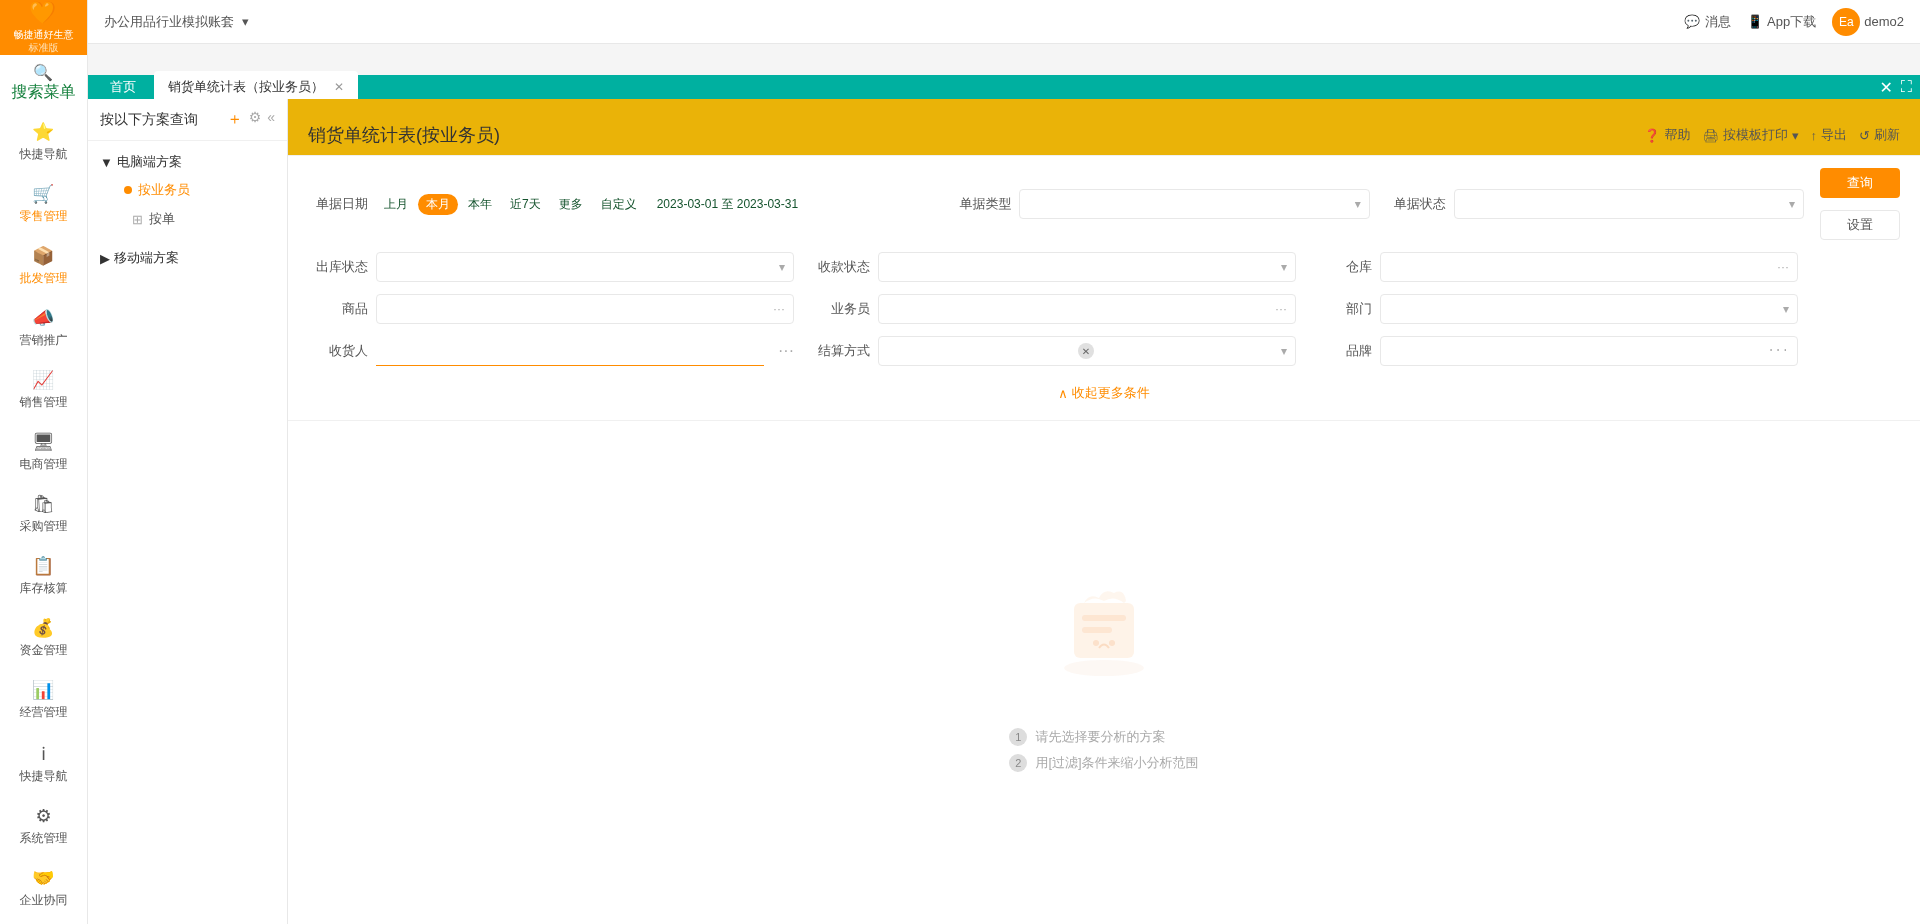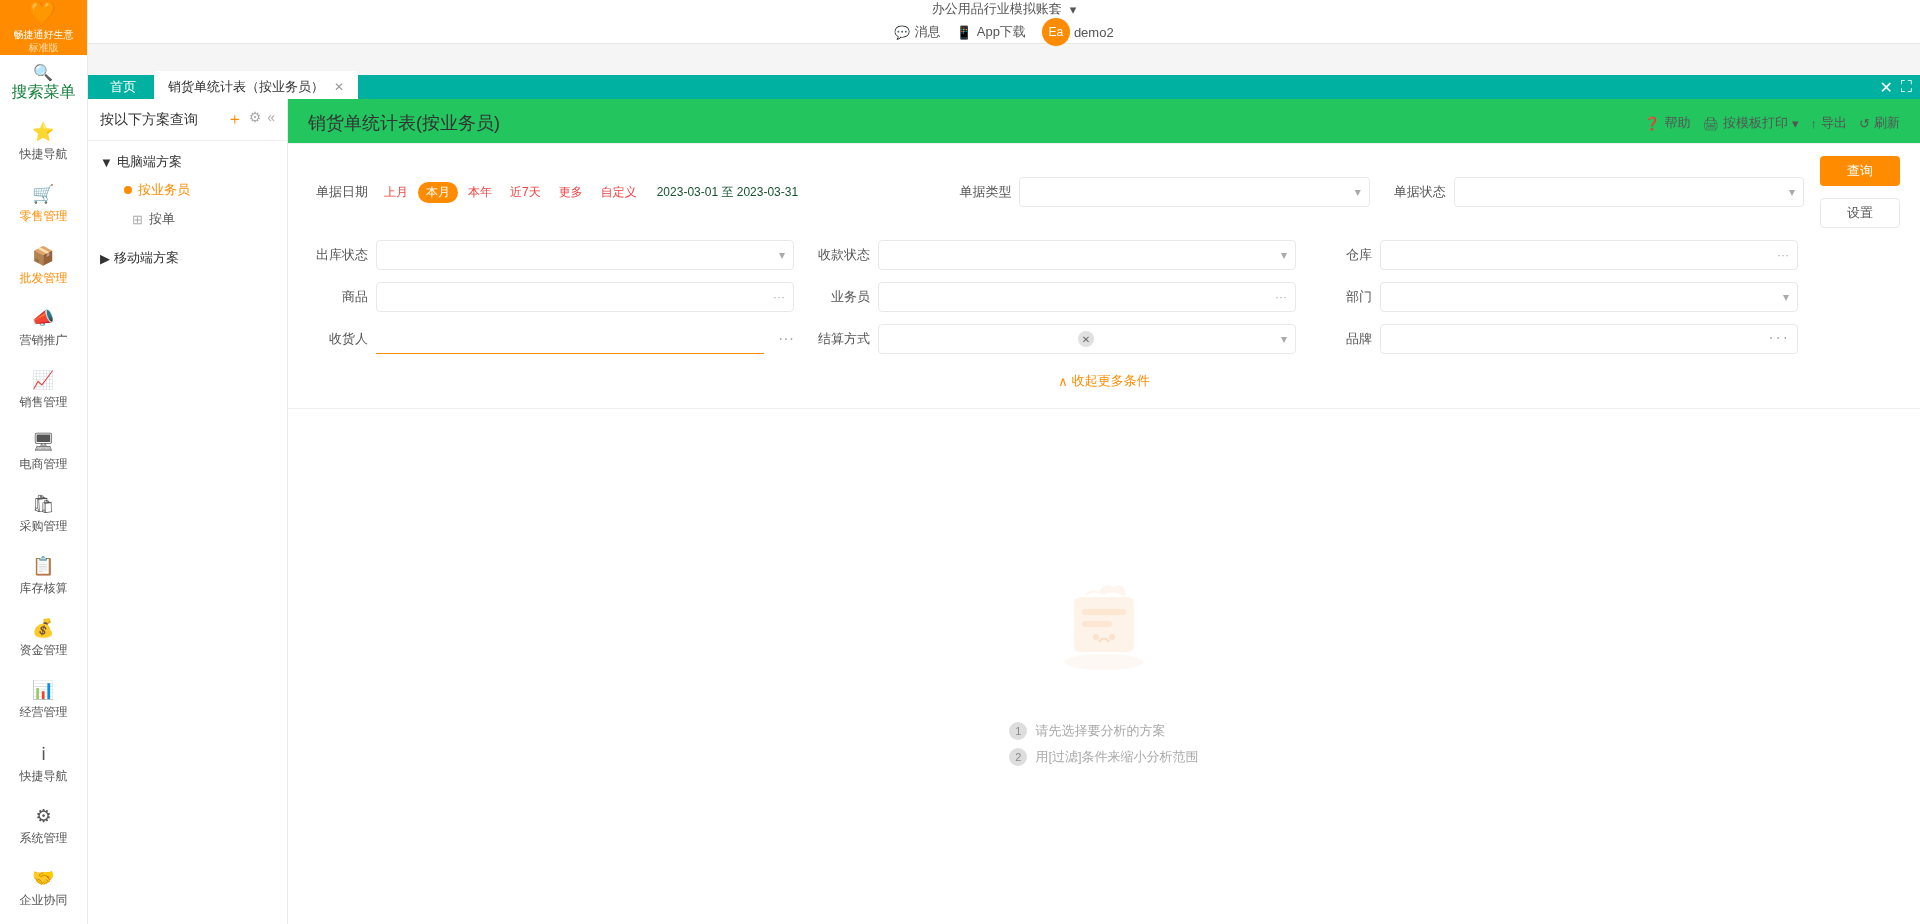--- a/index.html
+++ b/index.html
@@ -11,21 +11,21 @@
     .sidebar-logo .logo-icon { font-size: 22px; margin-bottom: 2px; }
     .sidebar-item { width: 88px; padding: 10px 5px; display: flex; flex-direction: column; align-items: center; cursor: pointer; color: #555; font-size: 12px; border-bottom: none; }
     .sidebar-item .s-icon { font-size: 18px; margin-bottom: 3px; }
     .sidebar-item.special { color: #ff8c00; }
     .sidebar-search { padding: 8px 5px; width: 88px; display: flex; flex-direction: column; align-items: center; cursor: pointer; color: #555; font-size: 12px; }
 
     
     .main { flex: 1; display: flex; flex-direction: column; overflow: hidden; }
 
     
-    .top-header { height: 44px; background: #fff; display: flex; align-items: center; justify-content: space-between; padding: 0 16px; border-bottom: 1px solid #e8e8e8; flex-shrink: 0; flex-direction: column; }
+    .top-header { height: 44px; background: #fff; display: flex; align-items: center; justify-content: space-between; padding: 0 16px; border-bottom: 1px solid #e8e8e8; flex-shrink: 0; }
     .top-header-left { display: flex; align-items: center; gap: 8px; color: #555; font-size: 13px; cursor: pointer; }
     .top-header-right { display: flex; align-items: center; gap: 16px; font-size: 13px; color: #555; }
     .top-header-right .header-btn { display: flex; align-items: center; gap: 4px; cursor: pointer; }
     .top-header-right .avatar { width: 28px; height: 28px; border-radius: 50%; background: #ff8c00; display: flex; align-items: center; justify-content: center; color: #fff; font-size: 12px; }
 
     
     .tab-bar { height: 24px; background: #00b0a0; display: flex; align-items: center; padding: 0 8px; flex-shrink: 0; gap: 4px; margin-top: 31px; }
     .tab-item { height: 32px; padding: 0 14px; display: flex; align-items: center; gap: 6px; cursor: pointer; font-size: 13px; border-radius: 4px 4px 0 0; }
     .tab-item.home { background: transparent; color: #fff; }
     .tab-item.active { background: #fff; color: #333; }
@@ -48,33 +48,33 @@
     .scheme-item.active { color: #ff8c00; }
     .scheme-item .scheme-dot { width: 8px; height: 8px; border-radius: 50%; background: #ff8c00; display: inline-block; }
     .scheme-sub-item { display: flex; align-items: center; gap: 6px; padding: 5px 12px 5px 32px; cursor: pointer; font-size: 13px; color: #555; }
     .mobile-section { padding: 4px 12px; }
     .mobile-section-title { display: flex; align-items: center; gap: 4px; font-size: 13px; color: #333; cursor: pointer; padding: 4px 0; }
 
     
     .content-panel { flex: 1; display: flex; flex-direction: column; overflow: hidden; background: #fff; }
 
     
-    .page-title-bar { padding: 12px 20px 8px; display: flex; align-items: center; justify-content: space-between; background: #22c55e; border-bottom: 1px solid #f0f0f0; }
+    .page-title-bar { padding: 24px 20px 8px; display: flex; align-items: center; justify-content: space-between; background: #eab308; border-bottom: 1px solid #f0f0f0; }
     .page-title { font-size: 18px; color: #333; font-weight: 500; }
     .page-actions { display: flex; align-items: center; gap: 12px; }
     .page-actions .action-btn { display: flex; align-items: center; gap: 4px; font-size: 13px; color: #555; cursor: pointer; }
 
     
     .filter-form { padding: 12px 20px; background: #fff; border-bottom: 1px solid #f0f0f0; }
     .filter-row { display: flex; align-items: center; gap: 16px; margin-bottom: 12px; }
     .filter-row:last-child { margin-bottom: 0; }
     .filter-label { color: #555; font-size: 13px; flex-shrink: 0; min-width: 60px; text-align: right; }
     .date-control { display: flex; align-items: center; gap: 6px; flex: 1; }
     .date-tabs { display: flex; gap: 2px; }
-    .date-tab { padding: 2px 8px; font-size: 12px; color: #ef4444; cursor: pointer; border-radius: 3px; }
+    .date-tab { padding: 2px 8px; font-size: 12px; color: #14532d; cursor: pointer; border-radius: 3px; }
     .date-tab.active { background: #ff8c00; color: #fff; border-radius: 12px; }
     .date-range { color: #14532d; font-size: 12px; margin-left: 6px; }
     .select-control { flex: 1; border: 1px solid #e8e8e8; border-radius: 4px; padding: 4px 8px; display: flex; align-items: center; justify-content: space-between; cursor: pointer; height: 30px; font-size: 13px; color: #333; }
     .select-control .placeholder { color: #bbb; }
     .select-control .chevron { color: #aaa; font-size: 12px; }
     .select-dots { color: #aaa; cursor: pointer; font-size: 16px; margin-left: 6px; }
     .input-control { flex: 1; border: none; border-bottom: 1px solid #ff8c00; padding: 4px 8px; font-size: 13px; color: #333; outline: none; height: 30px; }
     .clear-btn { background: #e0e0e0; border: none; border-radius: 50%; width: 16px; height: 16px; font-size: 10px; cursor: pointer; display: flex; align-items: center; justify-content: center; color: #666; margin-left: 4px; }
     .collapse-btn { display: flex; align-items: center; justify-content: center; gap: 4px; color: #ff8c00; font-size: 13px; cursor: pointer; padding: 6px 0; }
 

